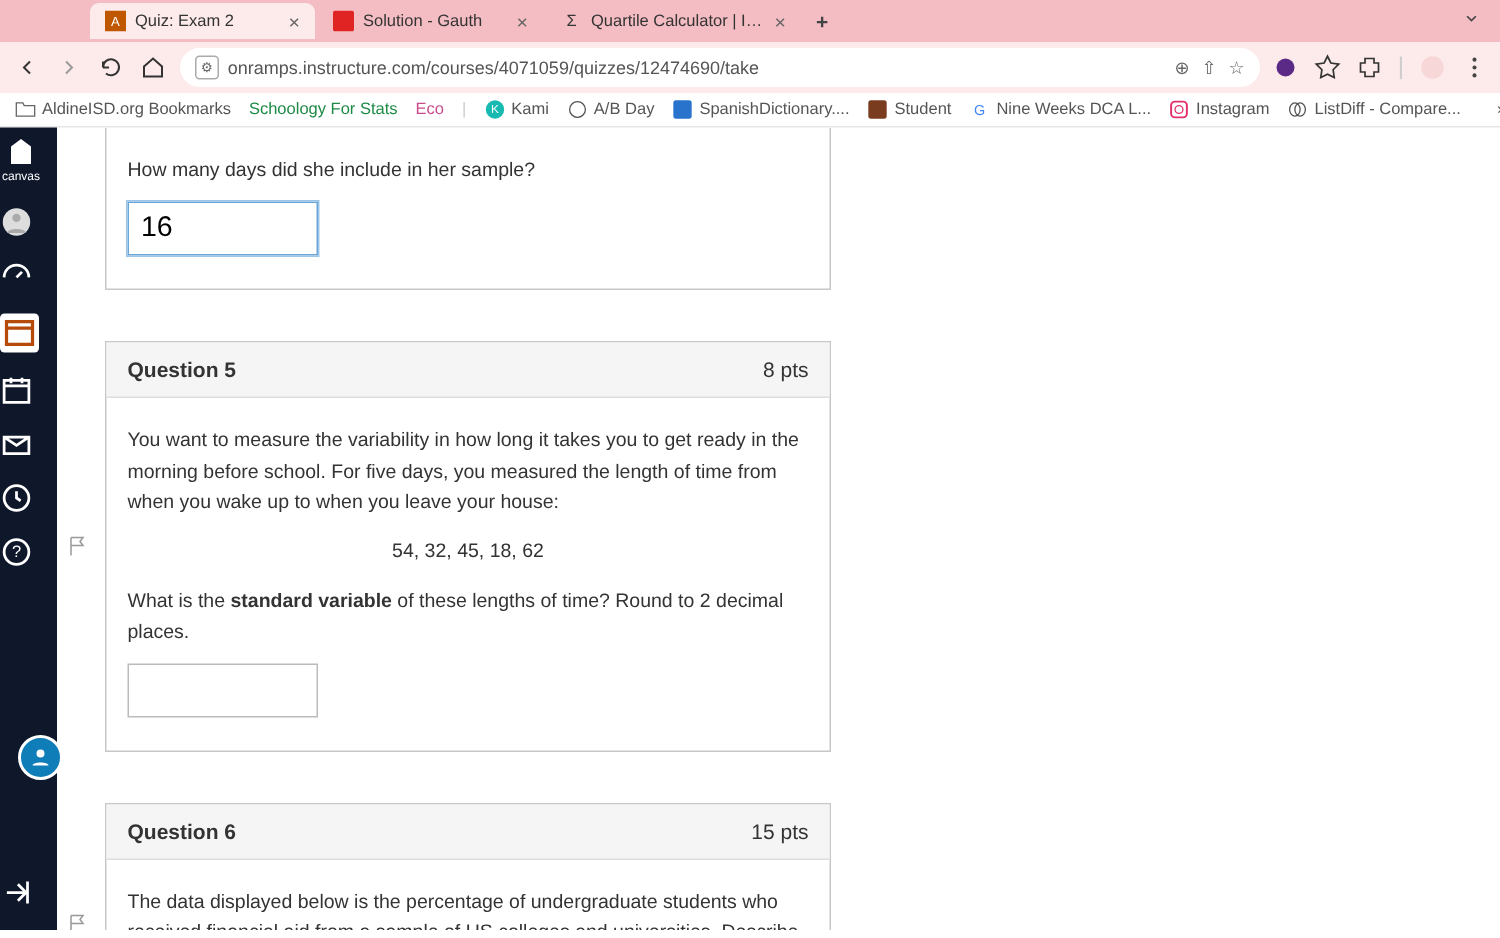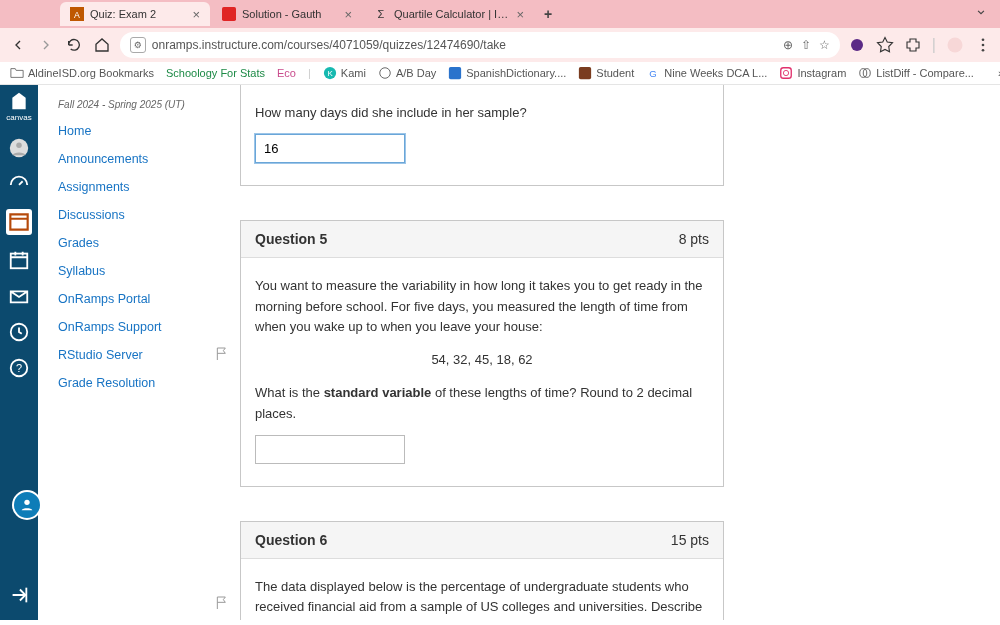--- a/index.html
+++ b/index.html
@@ -31,42 +31,42 @@
   .bm-bar { background: #fff; height: 23px; border-bottom: 1px solid #e5e5e5; display: flex; align-items: center; padding: 0 10px; gap: 12px; font-size: 11px; color: #555; }
   .bm { display: flex; align-items: center; gap: 4px; white-space: nowrap; }
   .bm-favicon { width: 14px; height: 14px; display: inline-flex; align-items: center; justify-content: center; }
   .bm-sep { color: #ccc; }
   .bm-spacer { flex: 1; }
 
   
   .main { display: flex; height: calc(625px - 28px - 34px - 28px); }
 
   
-  .rail { width: 38px; background: #0c4a6e; display: flex; flex-direction: column; align-items: center; padding-top: 6px; gap: 14px; position: relative; }
+  .rail { width: 38px; background: #0f172a; display: flex; flex-direction: column; align-items: flex-start; padding-top: 6px; gap: 14px; position: relative; }
   .rail .logo { width: 28px; height: 32px; color: #fff; text-align: center; font-size: 8px; }
   .rail-ico { width: 22px; height: 22px; display: flex; align-items: center; justify-content: center; color: #fff; }
   .rail-ico.active { background: #fff; border-radius: 3px; color: #b54a0b; width:26px; height:26px;}
   .rail .bottom { margin-top: auto; margin-bottom: 14px; }
   .rail .float { position: absolute; bottom: 100px; left: 12px; width: 30px; height: 30px; background: #0e7db8; border-radius: 50%; display:flex; align-items:center; justify-content:center; color:#fff; border:2px solid #fff;}
 
   
   .course-nav { width: 170px; padding: 14px 0 0 20px; }
   .course-nav .term { font-size: 10px; color: #666; margin-bottom: 14px; font-style: italic;}
   .course-nav a { display: block; font-size: 12.5px; color: #1874c4; text-decoration: none; margin-bottom: 14px; }
 
   
   .content { flex: 1; padding: 0 0 0 6px; overflow-y: auto; }
   .qblock-wrap { display: flex; gap: 8px; margin-bottom: 34px; max-width: 510px; align-items: center; }
   .flag { width: 18px; padding-top: 6px; color: #888; }
   .qblock { border: 1px solid #c7c7c7; flex: 1; background: #fff; }
   .qhead { background: #f5f5f5; border-bottom: 1px solid #ddd; padding: 10px 14px; display: flex; justify-content: space-between; font-size: 14px; color: #333; gap: 16px; }
   .qhead .qt { font-weight: bold; }
   .qbody { padding: 18px 14px 22px; font-size: 13px; color: #333; line-height: 1.6; }
   .qbody .center { text-align: center; margin: 12px 0; }
-  .qinput { border: 1px solid #bbb; padding: 6px 8px; width: 150px; font-size: 13px; margin-top: 10px; }
+  .qinput { border: 1px solid #bbb; padding: 6px 8px; width: 127px; font-size: 19px; margin-top: 10px; }
   .qinput.focused { border-color: #6aa6d8; outline: 1px solid #9cc5e8; }
 
   strong { font-weight: bold; }
 </style>
 </head>
 <body>
 
 <div class="tab-strip">
   <div class="tab active">
     <span class="tab-favicon">
@@ -298,33 +298,20 @@
         </svg>
       </div>
     <div class="rail-ico bottom">
         <svg viewBox="0 0 24 24">
           <path d="M5 12h14M13 6l6 6-6 6" fill="none" stroke="#fff" stroke-width="2"></path>
           <line x1="20" y1="4" x2="20" y2="20" stroke="#fff" stroke-width="2"></line>
         </svg>
       </div>
   </div>
 
-  <div class="course-nav">
-    <div class="term">Fall 2024 - Spring 2025 (UT)</div>
-    <a>Home</a>
-    <a>Announcements</a>
-    <a>Assignments</a>
-    <a>Discussions</a>
-    <a>Grades</a>
-    <a>Syllabus</a>
-    <a>OnRamps Portal</a>
-    <a>OnRamps Support</a>
-    <a>RStudio Server</a>
-    <a>Grade Resolution</a>
-  </div>
 
   <div class="content">
 
     <div class="qblock-wrap">
       <div class="flag"></div>
       <div class="qblock partial" style="border-top:none;">
         <div class="qbody">
           <div>How many days did she include in her sample?</div>
           <input class="qinput focused" value="16" style="">
         </div>

